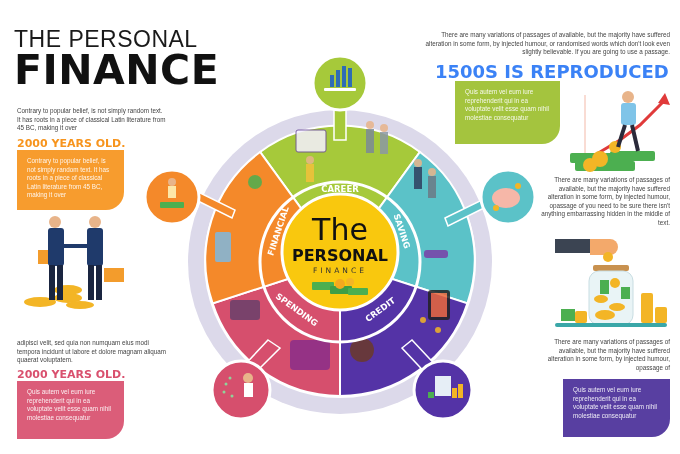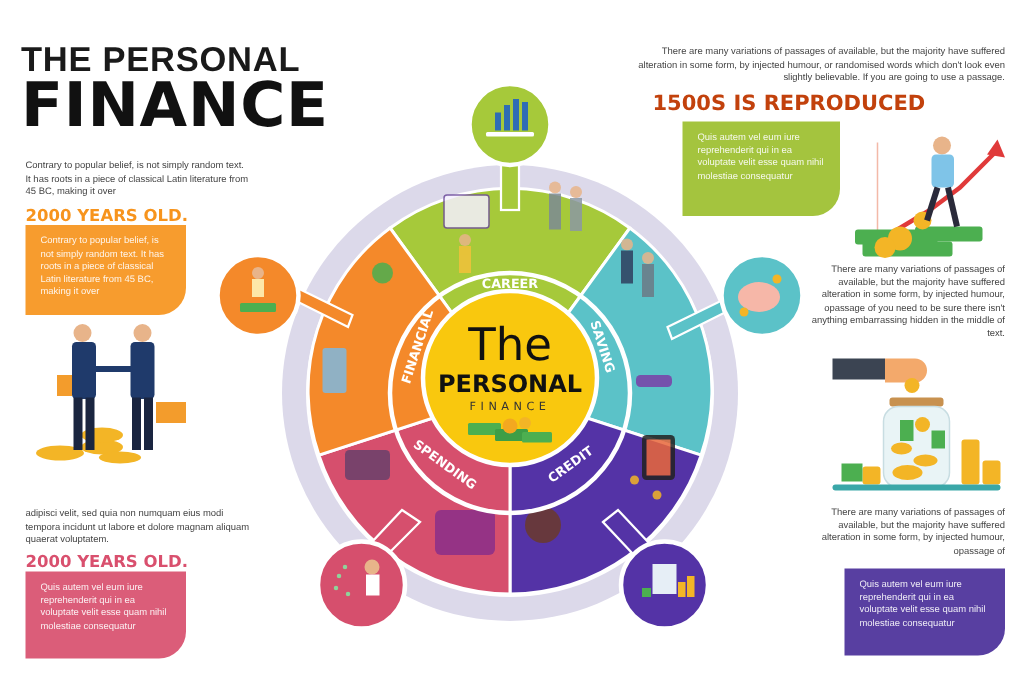--- a/index.html
+++ b/index.html
@@ -1,18 +1,18 @@
 <!DOCTYPE html>
 <html><head>
 <meta charset="utf-8">
 <style>
   html,body{margin:0;padding:0;background:#fff;}
   body{width:680px;height:454px;position:relative;overflow:hidden;font-family:"Liberation Sans",sans-serif;color:#333;}
   .abs{position:absolute;}
-  .title-top{left:14px;top:26px;font-size:23px;letter-spacing:0.5px;color:#1a1a1a;font-weight:700;}
+  .title-top{left:14px;top:26px;font-size:23px;letter-spacing:0.5px;color:#1a1a1a;font-weight:400;}
   .title-main{left:14px;top:46px;font-size:41px;font-weight:900;color:#111;letter-spacing:0.5px;font-family:"DejaVu Sans",sans-serif;}
   .para{font-size:6.3px;line-height:8.5px;color:#444;}
   .para.right{text-align:right;}
   .heading{font-weight:900;font-family:"DejaVu Sans",sans-serif;}
   .card{color:#fff;font-size:6.3px;line-height:8.6px;padding:7px 10px;box-sizing:border-box;border-bottom-right-radius:18px;opacity:0.92;}
   .card span{opacity:0.9;}
   svg text{font-family:"DejaVu Sans",sans-serif;}
 </style>
 </head>
 <body>
@@ -46,21 +46,21 @@
   <rect x="18" y="40" width="10" height="14" fill="#F39C2C"></rect>
 </svg>
 
 <div class="abs para" style="left:17px;top:339px;width:150px;">adipisci velit, sed quia non numquam eius modi tempora incidunt ut labore et dolore magnam aliquam quaerat voluptatem.</div>
 <div class="abs heading" style="left:17px;top:368px;font-size:11px;color:#D9506E;">2000 YEARS OLD.</div>
 <div class="abs card" style="left:17px;top:381px;width:107px;height:58px;background:#D9506E;">
   <span>Quis autem vel eum iure reprehenderit qui in ea voluptate velit esse quam nihil molestiae consequatur</span>
 </div>
 
 <div class="abs para right" style="left:425px;top:31px;width:245px;">There are many variations of passages of available, but the majority have suffered alteration in some form, by injected humour, or randomised words which don't look even slightly believable. If you are going to use a passage.</div>
-<div class="abs heading" style="left:435px;top:61px;font-size:14px;color:#c2410c;">1500S IS REPRODUCED</div>
+<div class="abs heading" style="left:435px;top:61px;font-size:18px;color:#3b82f6;">1500S IS REPRODUCED</div>
 <div class="abs card" style="left:455px;top:81px;width:105px;height:63px;background:#9DBF2E;">
   <span>Quis autem vel eum iure reprehenderit qui in ea voluptate velit esse quam nihil molestiae consequatur</span>
 </div>
 
 <svg class="abs" style="left:570px;top:85px;" width="105" height="90">
   <line x1="15" y1="10" x2="15" y2="72" stroke="#f3b9a8" stroke-width="1"></line>
   <polyline points="25,70 50,55 70,40 95,15" fill="none" stroke="#E03A3A" stroke-width="3"></polyline>
   <polygon points="95,8 100,20 88,18" fill="#E03A3A"></polygon>
   <g fill="#4CAF50">
       <rect x="0" y="68" width="55" height="10" rx="2"></rect>

